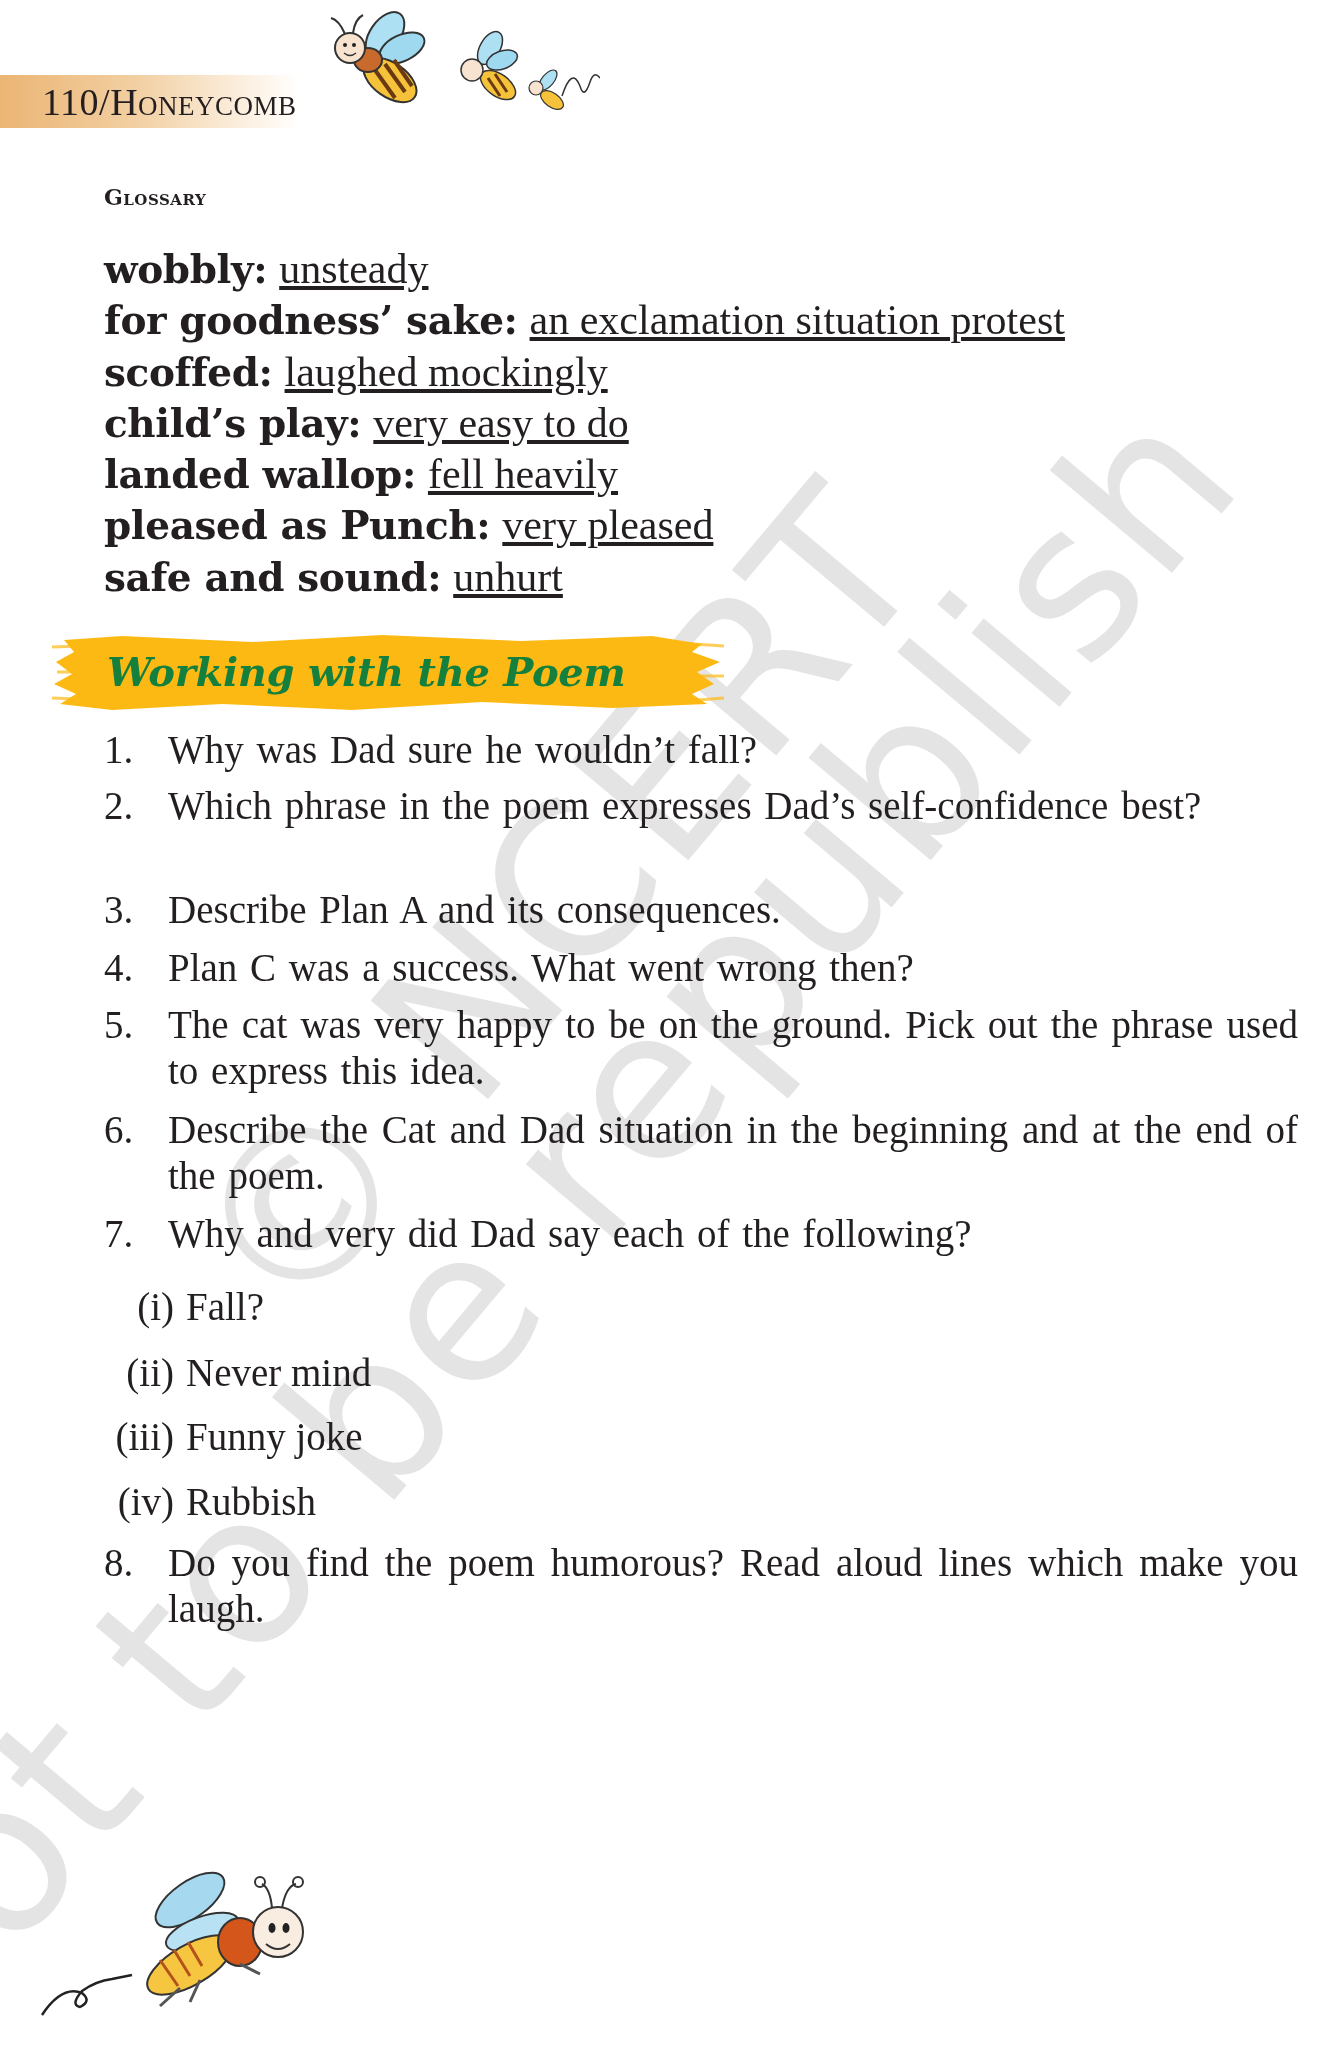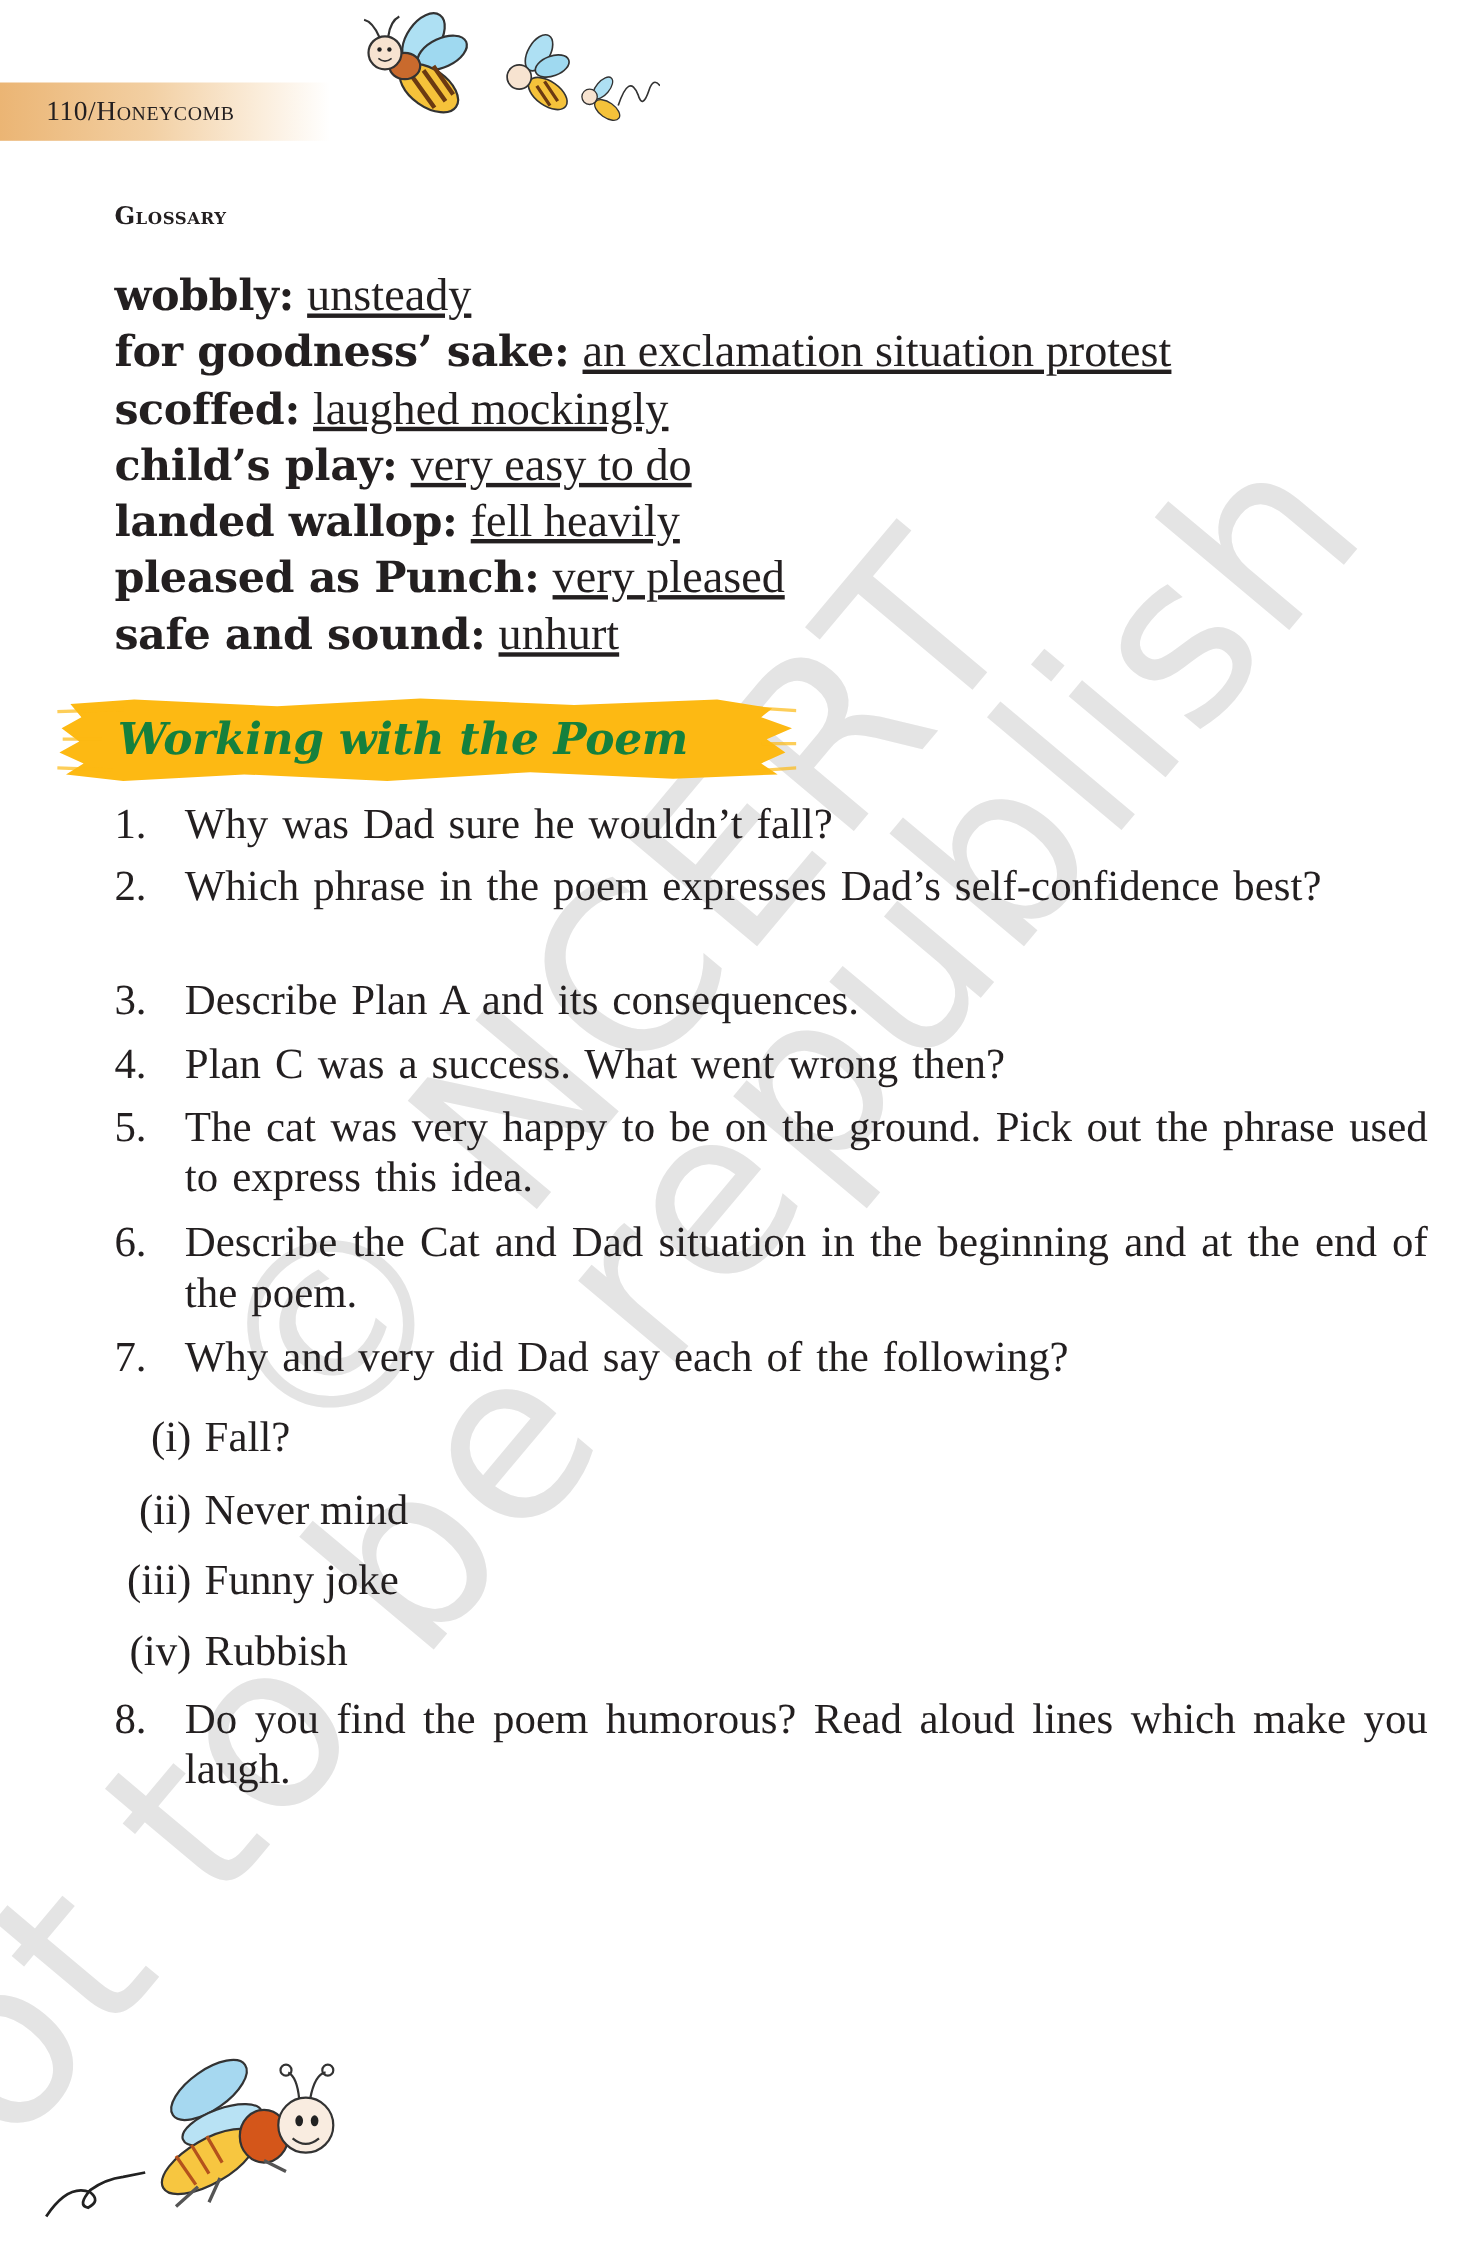--- a/index.html
+++ b/index.html
@@ -8,21 +8,21 @@
   
   .watermark { position:absolute; color:#e4e4e4; font-family:"DejaVu Sans", "Liberation Sans", sans-serif;
                font-size:210px; white-space:nowrap; transform-origin:left bottom; z-index:0; letter-spacing:4px; }
   .wm1 { left:330px; top:1120px; transform:rotate(-50deg); }
   .wm2 { left:-40px; top:1850px; transform:rotate(-50deg); }
   .content { position:absolute; left:0; top:0; width:1326px; height:2048px; z-index:1; }
   
   .page-band { position:absolute; left:0; top:75px; width:300px; height:53px;
                background:linear-gradient(to right, #ebb574 0%, #f2cfa2 45%, #fbeedd 80%, #ffffff 100%); }
   .page-label { position:absolute; left:42px; top:82px; font-family:"Liberation Serif", serif;
-                font-size:25px; line-height:40px; font-variant:small-caps; color:#231f20; letter-spacing:0.5px; }
+                font-size:38px; line-height:40px; font-variant:small-caps; color:#231f20; letter-spacing:0.5px; }
   .bees-top { position:absolute; left:290px; top:0; width:310px; height:115px; }
   
   .glossary-title { position:absolute; left:104px; top:184px; font-family:"DejaVu Serif", serif; font-weight:bold;
                     font-size:22px; font-variant:small-caps; letter-spacing:0.5px; }
   .glossary-list { position:absolute; left:104px; top:244px; margin:0; padding:0; list-style:none; }
   .glossary-list li { font-family:"DejaVu Serif", serif; font-size:39px; line-height:51.3px; white-space:nowrap; letter-spacing:-0.4px; }
   .gterm { font-weight:bold; }
   .gdef { font-family:"Liberation Serif", serif; font-size:42px; letter-spacing:0;text-decoration:underline; }
   
   .brush { position:absolute; left:52px; top:632px; width:672px; height:82px; }

